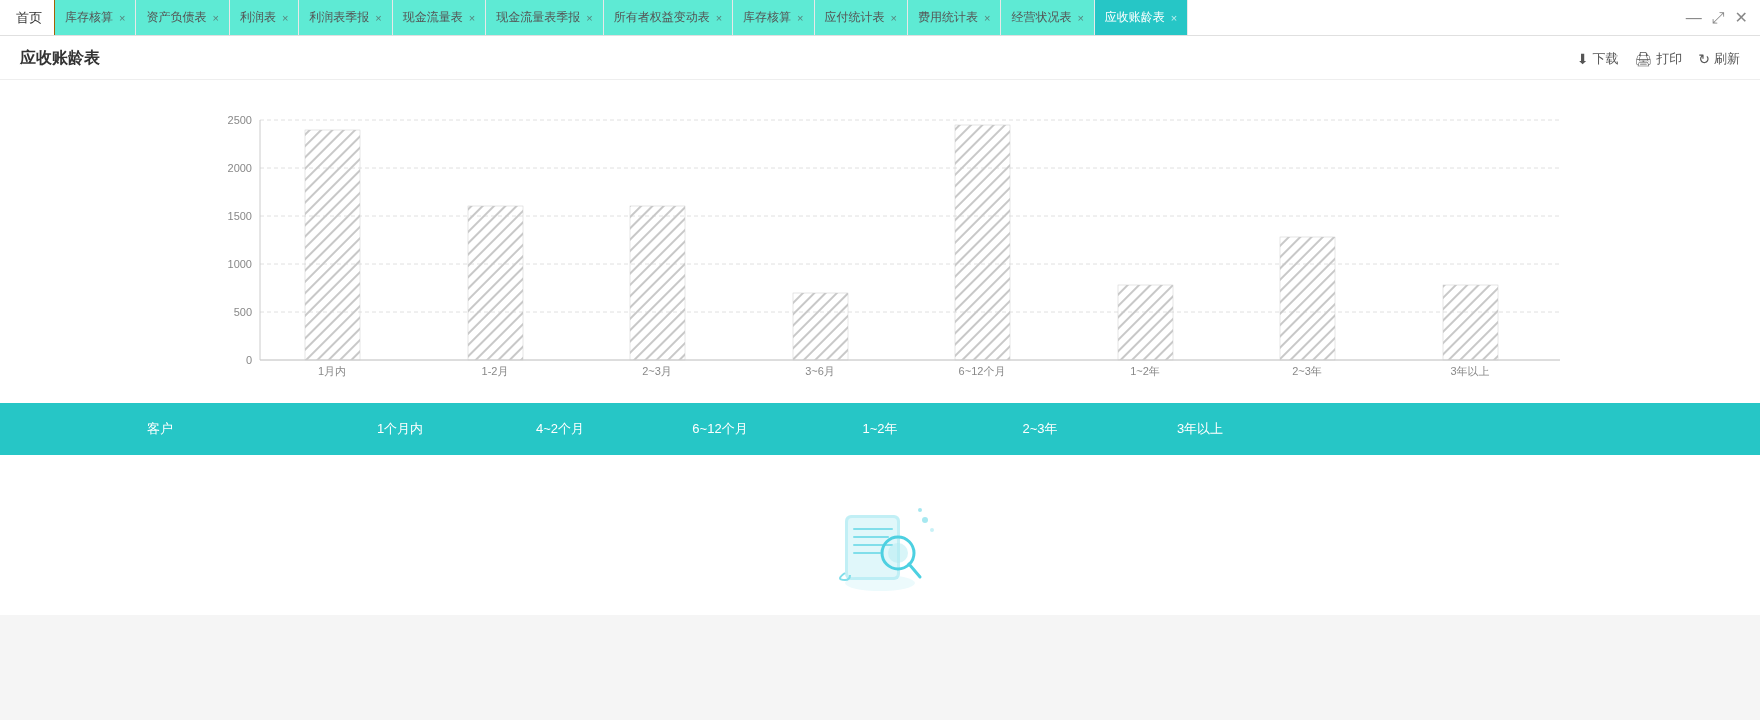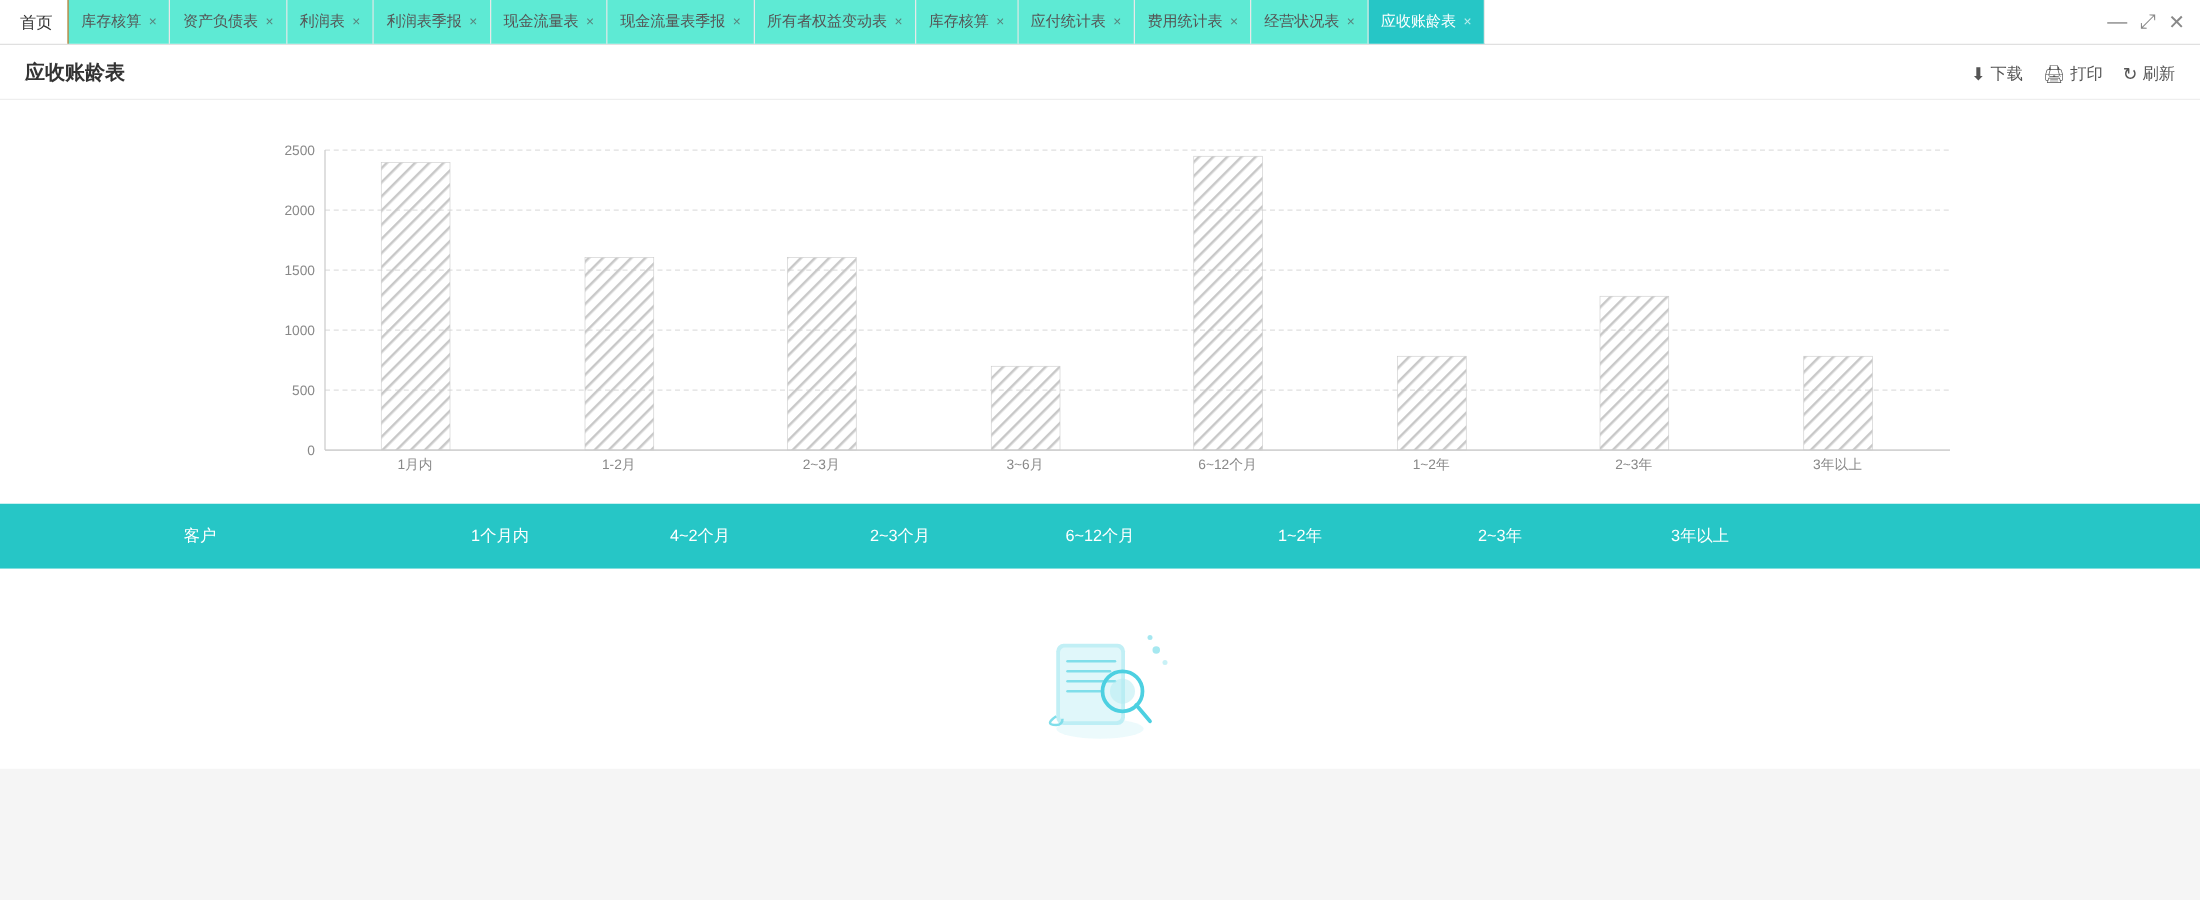--- a/index.html
+++ b/index.html
@@ -286,21 +286,20 @@
 
         <line x1="80" y1="20" x2="80" y2="260" stroke="#ccc" stroke-width="1"></line>
       </svg>
     </div>
   </div>
 
   <div class="table-header">
     <div class="table-header-cell">客户</div>
     <div class="table-header-cell">1个月内</div>
     <div class="table-header-cell">4~2个月</div>
-    <div class="table-header-cell">2~3个月</div>
     <div class="table-header-cell">6~12个月</div>
     <div class="table-header-cell">1~2年</div>
     <div class="table-header-cell">2~3年</div>
     <div class="table-header-cell">3年以上</div>
   </div>
 
   <div class="empty-state">
     <div class="empty-icon">
       <svg width="120" height="100" viewBox="0 0 120 100">
 

